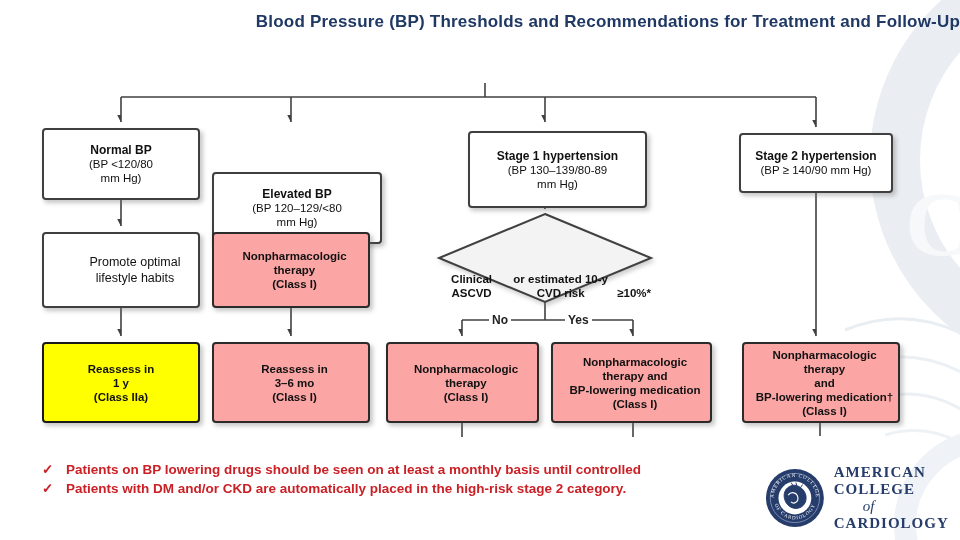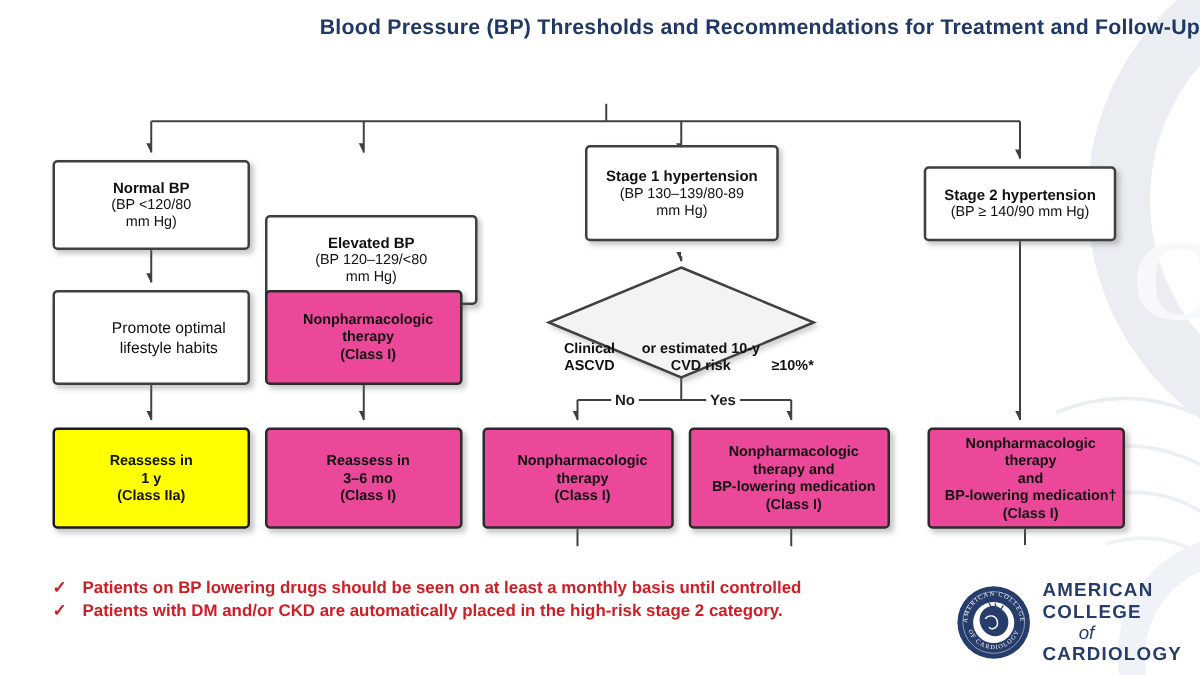--- a/index.html
+++ b/index.html
@@ -12,35 +12,35 @@
   .node,.label-chip,.title,.footnotes,.logo,.diamond-text{z-index:2;}
   
   .title{position:absolute;top:12px;left:0;right:0;text-align:right;
          font-size:17px;font-weight:bold;color:#1F3864;letter-spacing:.2px;}
   
   .node{position:absolute;box-sizing:border-box;border:2px solid #3f3f3f;border-radius:4px;
         background:#fff;display:flex;flex-direction:column;align-items:center;justify-content:center;
         text-align:center;font-size:11.5px;line-height:14px;color:#111;
         box-shadow:2.5px 3px 4px rgba(110,110,110,.38);padding:2px 4px;}
   .node .t{font-weight:bold;font-size:12px;}
-  .node.green{background:#ec4899;border-color:#2b2b2b;font-weight:600;padding-left:11px;}
+  .node.green{background:#fca5a5;border-color:#2b2b2b;font-weight:600;padding-left:11px;}
   .node.yellow{background:#FFFF00;border-color:#1a1a1a;font-weight:600;}
   .node.root{border-radius:14px;font-size:12.5px;font-weight:400;}
   .diamond-text{position:absolute;left:439px;top:216px;width:212px;height:84px;
         display:flex;flex-direction:row;align-items:flex-end;justify-content:center;
         text-align:center;font-size:11.5px;line-height:14px;font-weight:600;color:#111;}
   .label-chip{position:absolute;top:313px;background:#fff;padding:0 3px;
         font-size:12px;font-weight:600;color:#222;text-align:right;}
   
   .footnotes{position:absolute;left:42px;top:460px;color:#CB2026;font-weight:bold;font-size:13.5px;}
   .footnotes .row{display:flex;gap:10px;line-height:19px;}
   .footnotes .mark{width:14px;flex:0 0 14px;}
   
   .logo{position:absolute;left:764px;top:462px;width:192px;height:72px;display:flex;align-items:center;}
-  .logo-text{margin-left:8px;font-family:Liberation Sans, sans-serif;color:#263C6B;
+  .logo-text{margin-left:8px;font-family:Liberation Serif, serif;color:#263C6B;
         font-size:15px;line-height:17px;letter-spacing:1px;font-weight:600;}
   .logo-text .of{font-style:italic;letter-spacing:0;font-weight:500;padding-left:29px;}
 </style>
 </head>
 <body>
 
 <div class="slide">
 
   <svg class="wm" viewBox="0 0 960 540">
     <circle cx="1085" cy="160" r="190" fill="none" stroke="#EAEEF3" stroke-width="50"></circle>
@@ -88,21 +88,21 @@
   <div class="node" style="left:42px;top:128px;width:158px;height:72px;">
     <div class="t">Normal BP</div>
     <div>(BP &lt;120/80</div>
     <div>mm Hg)</div>
   </div>
   <div class="node" style="left:212px;top:128px;width:170px;height:72px;margin-top:44px;">
     <div class="t">Elevated BP</div>
     <div>(BP 120–129/&lt;80</div>
     <div>mm Hg)</div>
   </div>
-  <div class="node" style="left:468px;top:116px;width:155px;height:77px;">
+  <div class="node" style="left:468px;top:131px;width:179px;height:77px;">
     <div class="t">Stage 1 hypertension</div>
     <div>(BP 130–139/80-89</div>
     <div>mm Hg)</div>
   </div>
   <div class="node" style="left:739px;top:133px;width:154px;height:60px;">
     <div class="t">Stage 2 hypertension</div>
     <div>(BP ≥ 140/90 mm Hg)</div>
   </div>
 
   <div class="node" style="left:42px;top:232px;width:158px;height:76px;font-size:12.5px;line-height:16px;padding-left:32px;">

